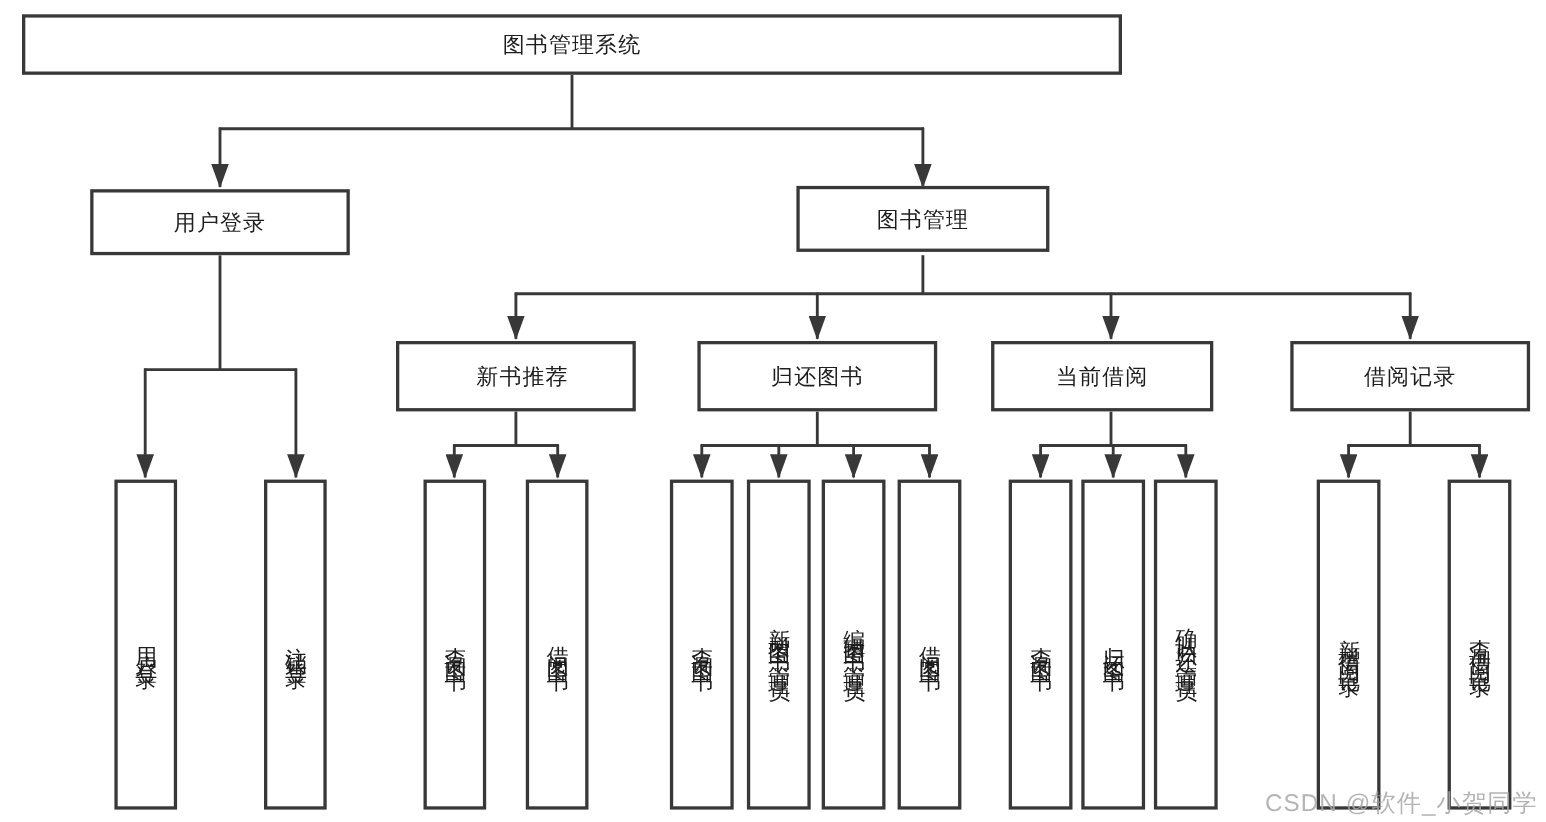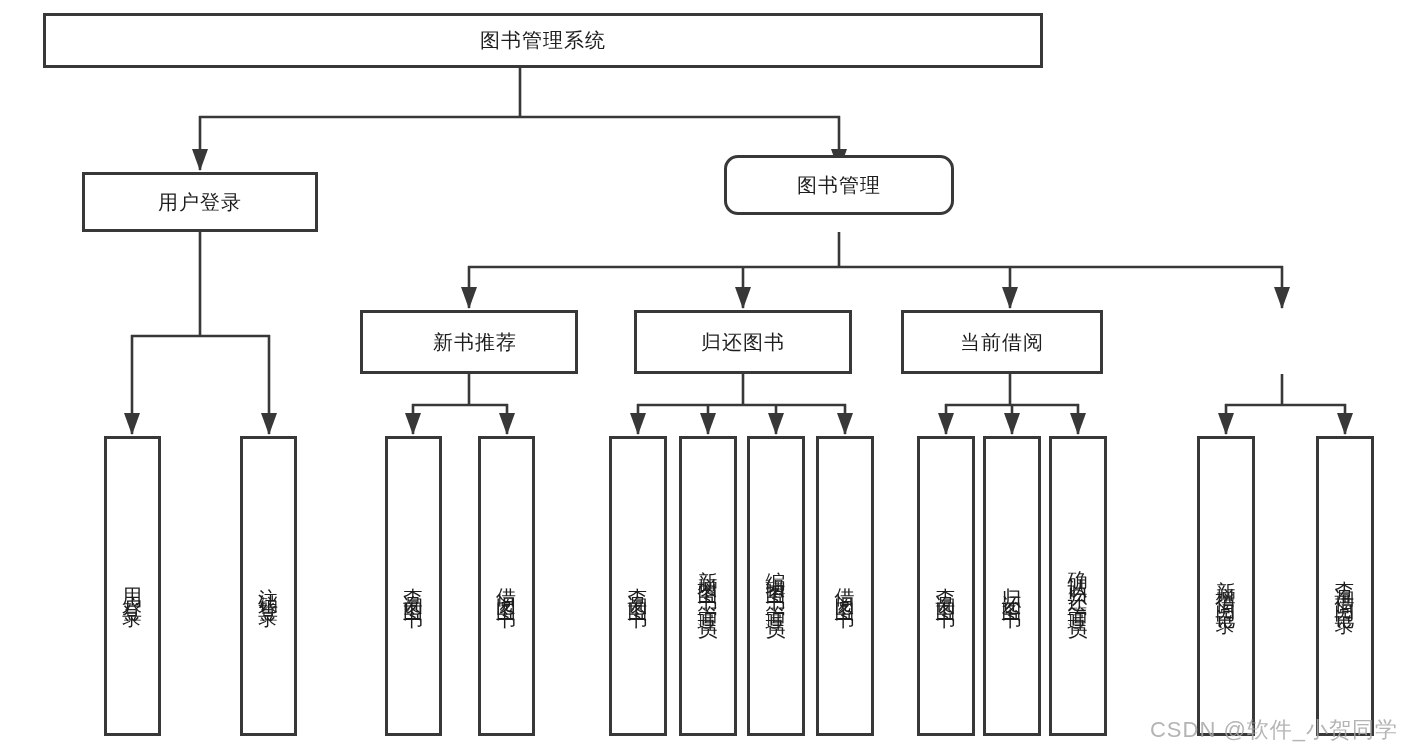--- a/index.html
+++ b/index.html
@@ -100,44 +100,47 @@
     <line x1="946" y1="404" x2="946" y2="434" marker-end="url(#arw)"></line>
     <line x1="1012" y1="404" x2="1012" y2="434" marker-end="url(#arw)"></line>
     <line x1="1078" y1="404" x2="1078" y2="434" marker-end="url(#arw)"></line>
 
     <line x1="1282" y1="374" x2="1282" y2="405"></line>
     <line x1="1225" y1="405" x2="1346" y2="405"></line>
     <line x1="1226" y1="404" x2="1226" y2="434" marker-end="url(#arw)"></line>
     <line x1="1345" y1="404" x2="1345" y2="434" marker-end="url(#arw)"></line>
   </svg>
 
-  <div class="node" style="left:20px;top:13px;width:1000px;height:55px;margin-left:23px;">
+  <div class="node" style="left:20px;top:13px;width:1000px;height:55px;">
       <span>图书管理系统</span>
     </div>
 
   <div class="node" style="left:82px;top:172px;width:236px;height:60px;">
       <span>用户登录</span>
     </div>
 
-  <div class="node" style="left:724px;top:155px;width:230px;height:60px;border-radius:14px;">
+  <div class="node" style="left:724px;top:169px;width:230px;height:60px;">
       <span>图书管理</span>
     </div>
 
   <div class="node" style="left:360px;top:310px;width:218px;height:64px;padding-left:12px;">
       <span>新书推荐</span>
     </div>
 
   <div class="node" style="left:634px;top:310px;width:218px;height:64px;">
       <span>归还图书</span>
     </div>
 
   <div class="node" style="left:901px;top:310px;width:202px;height:64px;">
       <span>当前借阅</span>
     </div>
 
+  <div class="node" style="left:1173px;top:310px;width:218px;height:64px;">
+      <span>借阅记录</span>
+    </div>
 
   <div class="node leaf" style="left:104px;top:436px;width:57px;height:300px;">
       <span class="vtext">用户登录</span>
     </div>
 
   <div class="node leaf" style="left:240px;top:436px;width:57px;height:300px;">
       <span class="vtext">注销登录</span>
     </div>
 
   <div class="node leaf" style="left:385px;top:436px;width:57px;height:300px;">

